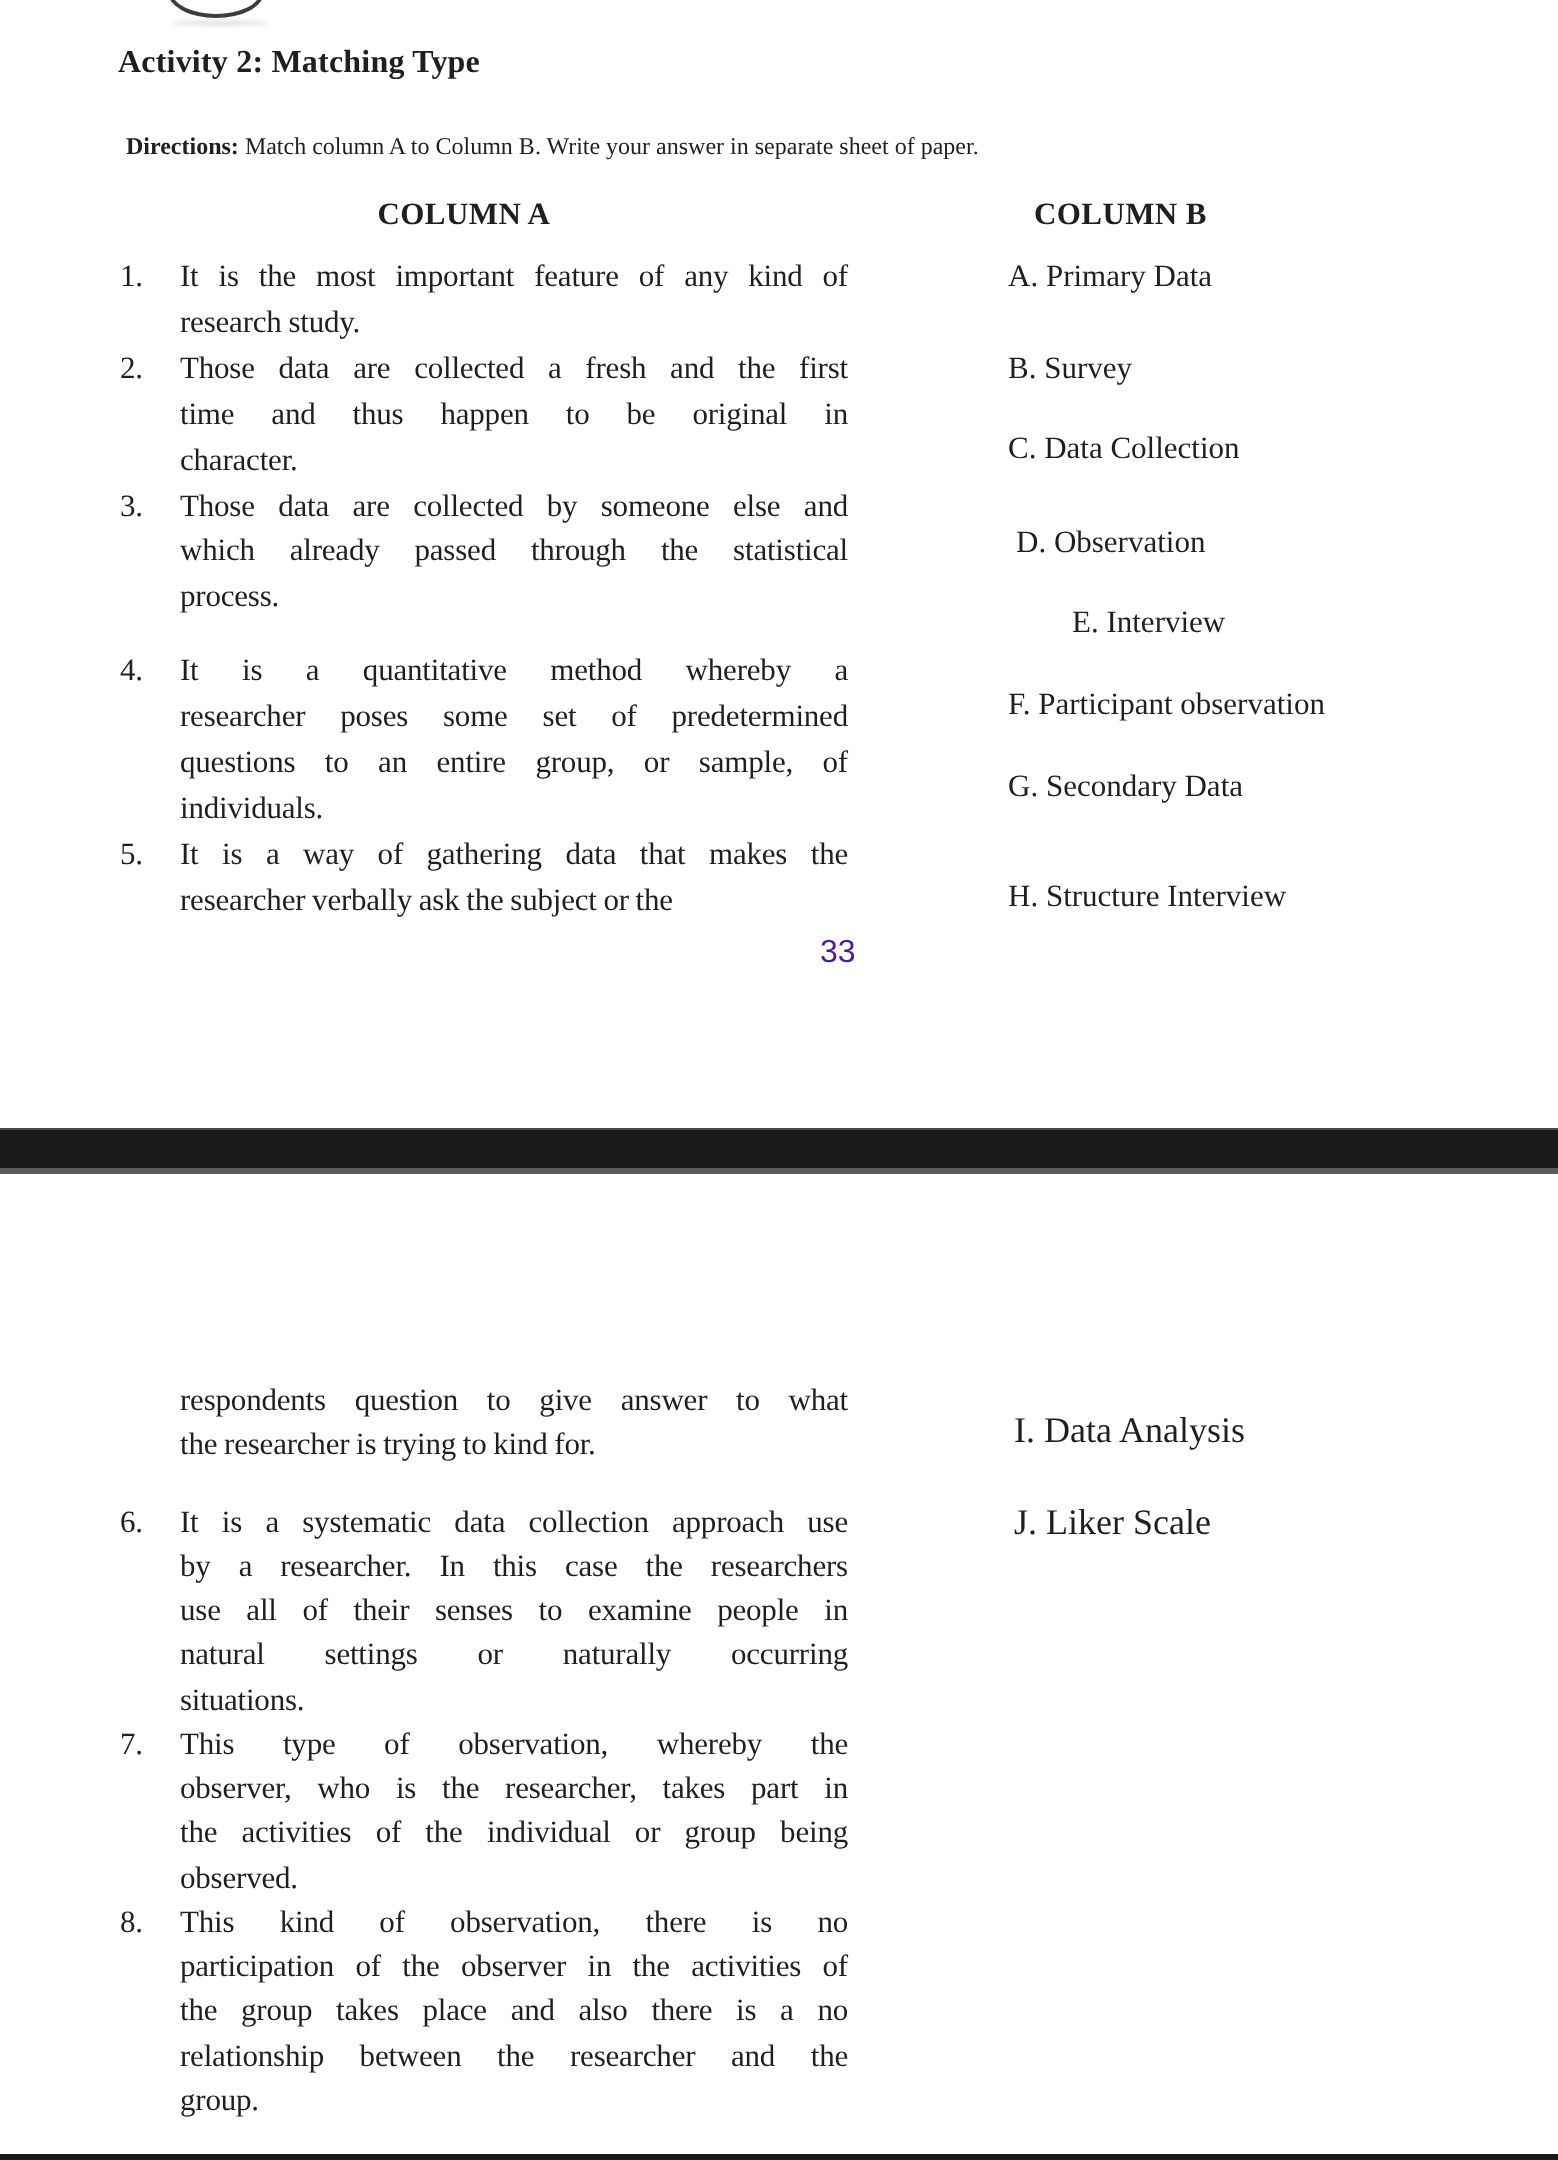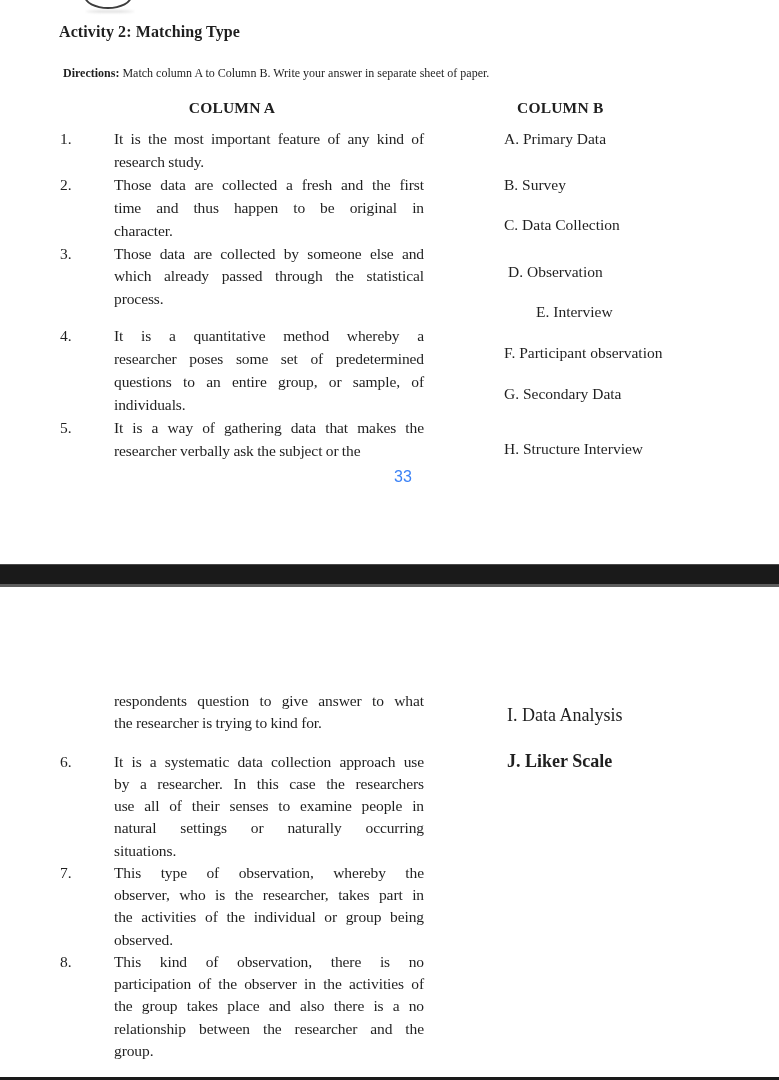--- a/index.html
+++ b/index.html
@@ -66,21 +66,20 @@
   }
   .colA { top: 128px; line-height: 22.9px; }
   .p2-left { top: 690px; line-height: 22.25px; }
   .item { display: flex; }
   .item .num { flex: none; width: 30px; }
   .item .lines { flex: 1; min-width: 0; }
   .jline {
     text-align: justify;
     text-align-last: justify;
     word-spacing: -0.4px;
-    margin-left: 24px;
   }
   .jline.last { text-align-last: left; }
   .gap-before { margin-top: 14px; }
   .gap-before-sm { margin-top: 16px; }
 
   
   .colB1 {
     position: absolute;
     left: 504px; top: 130px;
     width: 240px; height: 330px;
@@ -92,40 +91,40 @@
   .opt-b { top: 46px; }
   .opt-c { top: 86px; }
   .opt-d { top: 133px; left: 4px !important; }
   .opt-e { top: 173px; margin-left: 32px; }
   .opt-f { top: 214px; }
   .opt-g { top: 255px; }
   .opt-h { top: 310px; }
 
   .page-number {
     position: absolute;
-    left: 394px; top: 468px;
+    left: 410px; top: 468px;
     font-family: "Liberation Sans", "DejaVu Sans", sans-serif;
     font-size: 16px;
-    color: #3b82f6;
+    color: #4c1d95;
   }
 
   
   .divider {
     position: absolute;
     left: 0; top: 564px;
     width: 779px; height: 19px;
     background: var(--color-divider, #1a1a1a);
     border-top: 1px solid #4a4a4a;
     border-bottom: 3px solid #5d5d5d;
   }
 
   
   .p2-opt { position: absolute; left: 507px; font-size: 18px; }
   .p2-opt-i { top: 705px; }
-  .p2-opt-j { top: 751px; font-weight: bold; }
+  .p2-opt-j { top: 751px; }
 
   
   .bottom-edge {
     position: absolute;
     left: 0; top: 1077px;
     width: 779px; height: 3px;
     background: var(--color-divider, #1a1a1a);
   }
 </style>
 </head>

